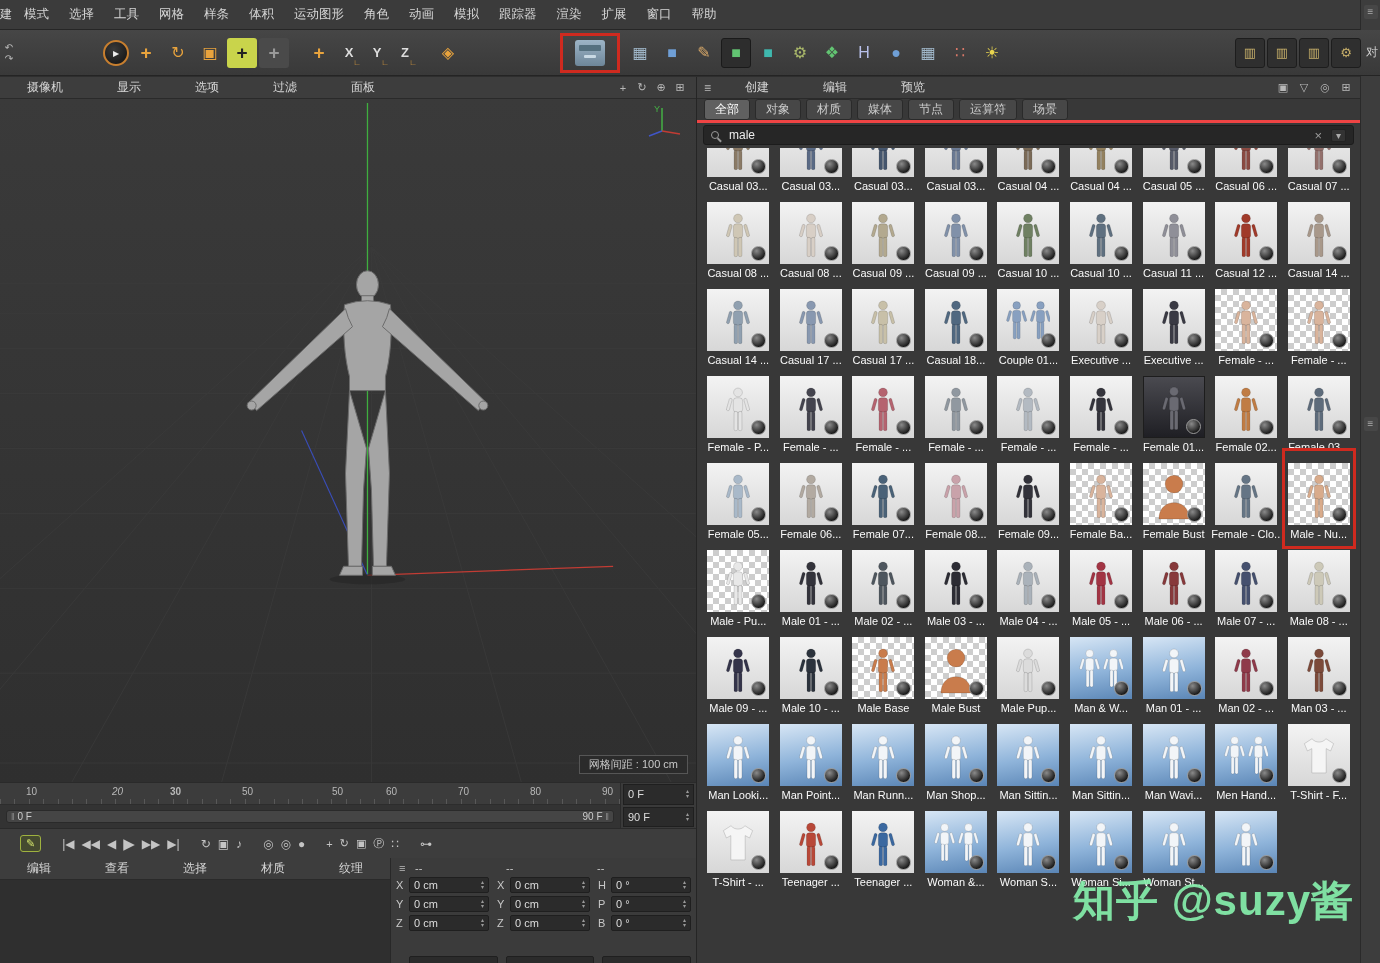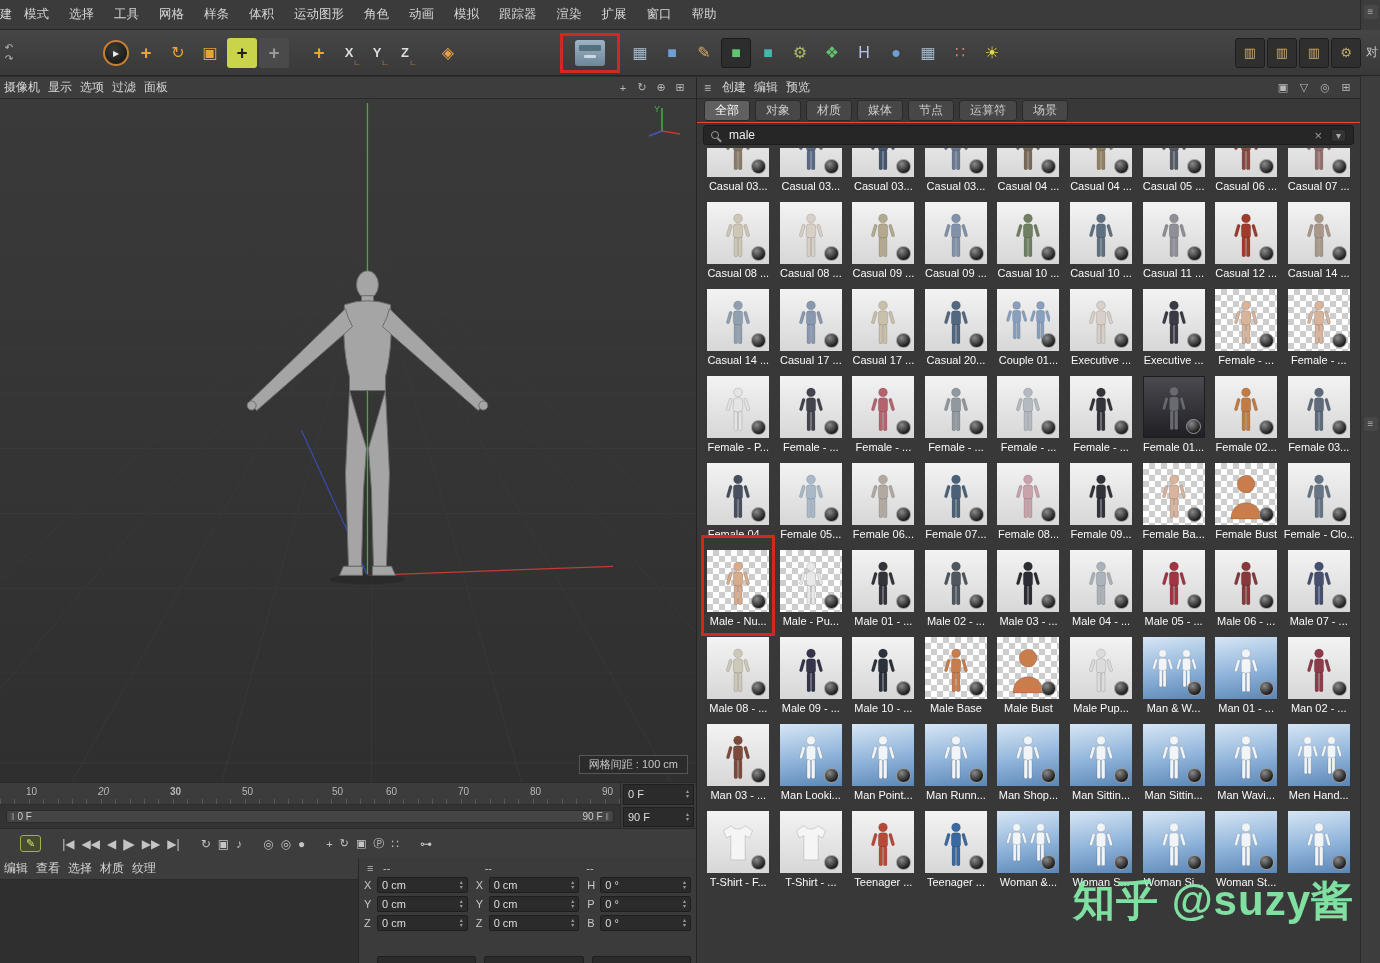--- a/index.html
+++ b/index.html
@@ -4,21 +4,21 @@
 <style>
   html,body{margin:0;padding:0;background:#222;}
   *{box-sizing:border-box;font-family:"Liberation Sans","DejaVu Sans",sans-serif;}
   .app{position:relative;width:1380px;height:963px;background:#2e2e2e;overflow:hidden;color:#ccc;font-size:12px;}
 
   
   .menu-bar{height:30px;background:#3b3b3b;border-bottom:1px solid #262626;display:flex;align-items:center;overflow:hidden;}
   .menu-partial{width:14px;overflow:hidden;color:#d6d6d6;flex:0 0 auto;}
   .menu-items{display:flex;align-items:center;}
   .menu-item{padding:0 10px;color:#d6d6d6;font-size:12.5px;white-space:nowrap;}
-  .small .menu-item{padding:0 4px;font-size:12px;}
+  .small .menu-item{padding:0 27px;font-size:12px;}
 
   
   .toolbar{height:46px;background:linear-gradient(#464646,#393939);border-bottom:1px solid #242424;display:flex;align-items:center;position:relative;z-index:5;}
   .history-col{display:flex;flex-direction:column;line-height:11px;font-size:10px;color:#b8b8b8;margin-left:2px;}
   .h-icon{width:14px;text-align:center;}
   .tb-group{display:flex;align-items:center;}
   .g1{margin-left:86px;}
   .g2{margin-left:4px;}
   .corner{margin-left:auto;margin-right:4px;}
   .tb-icon{width:30px;height:30px;display:inline-flex;align-items:center;justify-content:center;font-size:16px;color:#cfcfcf;border-radius:3px;margin:0 1px;}
@@ -93,21 +93,21 @@
   .c-row{display:flex;align-items:center;gap:4px;}
   .c-label{width:9px;color:#c8c8c8;}
   .c-field{flex:1;background:#2b2b2b;border:1px solid #1f1f1f;border-radius:2px;display:flex;align-items:center;padding:0 4px;height:16px;color:#ddd;}
   .c-partial{height:9px;display:flex;gap:8px;padding:2px 5px 0 18px;overflow:hidden;}
   .c-field.stub{height:14px;}
 
   
   .br-header{height:22px;background:#3d3d3d;border-bottom:1px solid #2a2a2a;display:flex;align-items:center;}
   .hamburger{padding:0 7px;color:#bbb;font-size:12px;}
   .br-icons{margin-left:auto;display:flex;gap:5px;padding-right:6px;}
-  .br-tabs{height:24px;display:flex;align-items:center;padding:0 7px;background:#383838;border-bottom:1px solid #ef4444;}
+  .br-tabs{height:24px;display:flex;align-items:center;padding:0 7px;background:#383838;border-bottom:3px solid #ef4444;}
   .btab{background:#474747;border:1px solid #2a2a2a;border-radius:3px;padding:1px 10px;font-size:12px;color:#ccc;margin-right:5px;white-space:nowrap;}
   .btab.active{background:#606060;color:#fff;}
   .br-search{margin:2px 6px 3px 6px;height:20px;display:flex;align-items:center;background:#262626;border:1px solid #1c1c1c;border-radius:3px;padding:0 7px;}
   .lens{width:8px;height:8px;border:1.5px solid #999;border-radius:50%;position:relative;margin-right:8px;flex:0 0 auto;}
   .lens::after{content:"";position:absolute;width:5px;height:1.5px;background:#999;transform:rotate(45deg);right:-4px;bottom:-2px;}
   .br-search input{flex:1;background:transparent;border:none;outline:none;color:#ececec;font-size:12px;}
   .clear{color:#999;font-size:13px;padding:0 4px;}
   .dd{color:#aaa;background:#333;border:1px solid #222;border-radius:2px;padding:0 4px;margin-left:5px;font-size:10px;}
   .br-grid-wrap{flex:1;overflow:hidden;position:relative;}
   .br-grid{display:grid;grid-template-columns:repeat(9,1fr);grid-auto-rows:87px;padding:0 5px;margin-top:-35px;}
@@ -276,21 +276,21 @@
             <text x="16" y="11" font-size="9" fill="#45b045">Y</text>
           </svg>
         </div>
         <div class="grid-label">网格间距 : 100 cm</div>
       </div>
 
       <div class="timeline-wrap">
         <div class="tl-left">
           <div class="ruler">
               <span class="tick" style="left: 26px;">10</span>
-              <span class="tick" style="left: 98px; font-style: italic;">20</span>
+              <span class="tick" style="left: 112px; font-style: italic;">20</span>
               <span class="tick" style="left: 170px; font-weight: bold;">30</span>
               <span class="tick" style="left: 242px;">50</span>
               <span class="tick" style="left: 332px;">50</span>
               <span class="tick" style="left: 386px;">60</span>
               <span class="tick" style="left: 458px;">70</span>
               <span class="tick" style="left: 530px;">80</span>
               <span class="tick" style="left: 602px;">90</span>
             </div>
           <div class="scrubber">
             <div class="scrub-bar">
@@ -767,21 +767,21 @@
                 <svg class="fig" viewBox="0 0 24 34" fill="#506880" stroke="rgba(0,0,0,0.3)" stroke-width="0.3">
                   <circle cx="12" cy="4.6" r="3.1"></circle>
                   <rect x="8.7" y="8.4" width="6.6" height="10.2" rx="2.2"></rect>
                   <rect x="9.2" y="18" width="2.5" height="13.6" rx="1.1"></rect>
                   <rect x="12.3" y="18" width="2.5" height="13.6" rx="1.1"></rect>
                   <rect x="6" y="8.8" width="2.1" height="9" rx="1" transform="rotate(16 7 9)"></rect>
                   <rect x="15.9" y="8.8" width="2.1" height="9" rx="1" transform="rotate(-16 17 9)"></rect>
                 </svg>
                 <span class="badge"></span>
               </div>
-              <div class="cl">Casual 20...</div>
+              <div class="cl">Casual 18...</div>
             </div>
             <div class="cell">
               <div class="thumb light">
                 <svg class="fig big" viewBox="0 0 24 34" fill="#88a0c0" stroke="rgba(0,0,0,0.3)" stroke-width="0.3">
                   <g transform="translate(-4.5 3) scale(0.78)">
                     <circle cx="12" cy="4.6" r="3.1"></circle>
                     <rect x="8.7" y="8.4" width="6.6" height="10.2" rx="2.2"></rect>
                     <rect x="9.2" y="18" width="2.5" height="13.6" rx="1.1"></rect>
                     <rect x="12.3" y="18" width="2.5" height="13.6" rx="1.1"></rect>
                     <rect x="6" y="8.8" width="2.1" height="9" rx="1" transform="rotate(16 7 9)"></rect>
@@ -974,34 +974,20 @@
                   <circle cx="12" cy="4.6" r="3.1"></circle>
                   <rect x="8.7" y="8.4" width="6.6" height="10.2" rx="2.2"></rect>
                   <rect x="9.2" y="18" width="2.5" height="13.6" rx="1.1"></rect>
                   <rect x="12.3" y="18" width="2.5" height="13.6" rx="1.1"></rect>
                   <rect x="6" y="8.8" width="2.1" height="9" rx="1" transform="rotate(16 7 9)"></rect>
                   <rect x="15.9" y="8.8" width="2.1" height="9" rx="1" transform="rotate(-16 17 9)"></rect>
                 </svg>
                 <span class="badge"></span>
               </div>
               <div class="cl">Female 03...</div>
-            </div>
-            <div class="cell">
-              <div class="thumb light">
-                <svg class="fig" viewBox="0 0 24 34" fill="#46505f" stroke="rgba(0,0,0,0.3)" stroke-width="0.3">
-                  <circle cx="12" cy="4.6" r="3.1"></circle>
-                  <rect x="8.7" y="8.4" width="6.6" height="10.2" rx="2.2"></rect>
-                  <rect x="9.2" y="18" width="2.5" height="13.6" rx="1.1"></rect>
-                  <rect x="12.3" y="18" width="2.5" height="13.6" rx="1.1"></rect>
-                  <rect x="6" y="8.8" width="2.1" height="9" rx="1" transform="rotate(16 7 9)"></rect>
-                  <rect x="15.9" y="8.8" width="2.1" height="9" rx="1" transform="rotate(-16 17 9)"></rect>
-                </svg>
-                <span class="badge"></span>
-              </div>
-              <div class="cl">Female 04...</div>
             </div>
             <div class="cell">
               <div class="thumb light">
                 <svg class="fig" viewBox="0 0 24 34" fill="#a9b9c9" stroke="rgba(0,0,0,0.3)" stroke-width="0.3">
                   <circle cx="12" cy="4.6" r="3.1"></circle>
                   <rect x="8.7" y="8.4" width="6.6" height="10.2" rx="2.2"></rect>
                   <rect x="9.2" y="18" width="2.5" height="13.6" rx="1.1"></rect>
                   <rect x="12.3" y="18" width="2.5" height="13.6" rx="1.1"></rect>
                   <rect x="6" y="8.8" width="2.1" height="9" rx="1" transform="rotate(16 7 9)"></rect>
                   <rect x="15.9" y="8.8" width="2.1" height="9" rx="1" transform="rotate(-16 17 9)"></rect>

